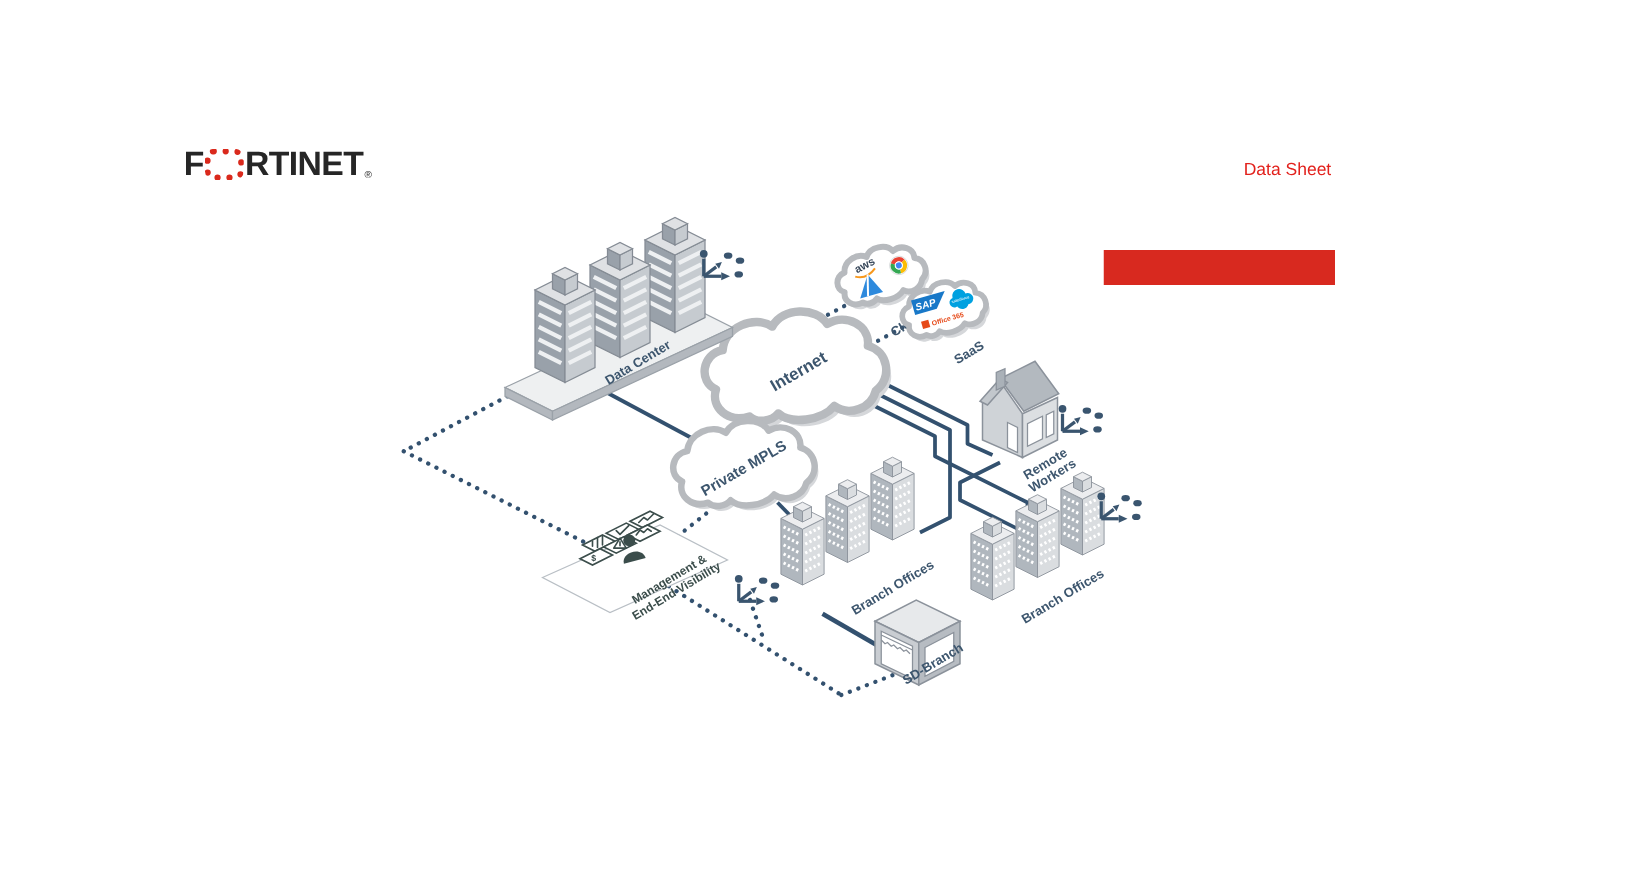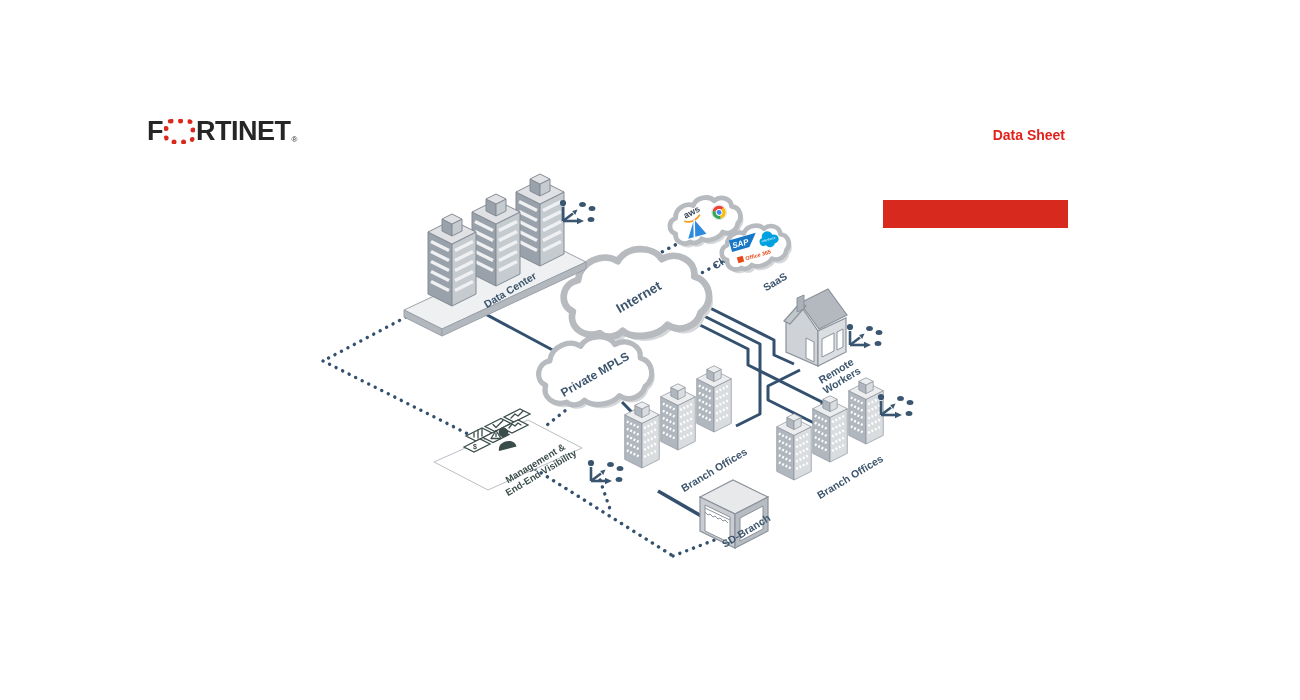--- a/index.html
+++ b/index.html
@@ -6,21 +6,21 @@
   body{width:1300px;height:700px;position:relative;overflow:hidden;
        font-family:"Liberation Sans",sans-serif;}
   .abs{position:absolute;}
 
   
   #logo{left:147px;top:118px;display:flex;align-items:center;}
   .logo-txt{font-weight:bold;font-size:27px;letter-spacing:-.5px;color:#262626;line-height:1;}
   .logo-o{display:inline-block;width:21px;height:15px;border:5px dotted #da291c;
           border-radius:7px;margin:0 1px 1px 1px;}
   .logo-reg{font-size:8px;color:#262626;align-self:flex-end;margin:0 0 1px 1px;}
-  #docType{left:0;top:127px;width:1065px;text-align:right;font-weight:bold;
+  #docType{left:0;top:127px;width:1065px;text-align:right;font-weight:normal;
            font-size:14px;color:#e2211c;}
   #redBar{left:883px;top:200px;width:185px;height:28px;background:#d8291f;}
 
   
   #diagram{left:0;top:0;}
 
   .ln{stroke:#33516f;stroke-width:3;fill:none;stroke-linejoin:round;}
   .lnthick{stroke-width:3.6;}
   .dots{stroke:#33516f;stroke-width:3.4;fill:none;stroke-linecap:round;
         stroke-dasharray:0.1 7.2;}

